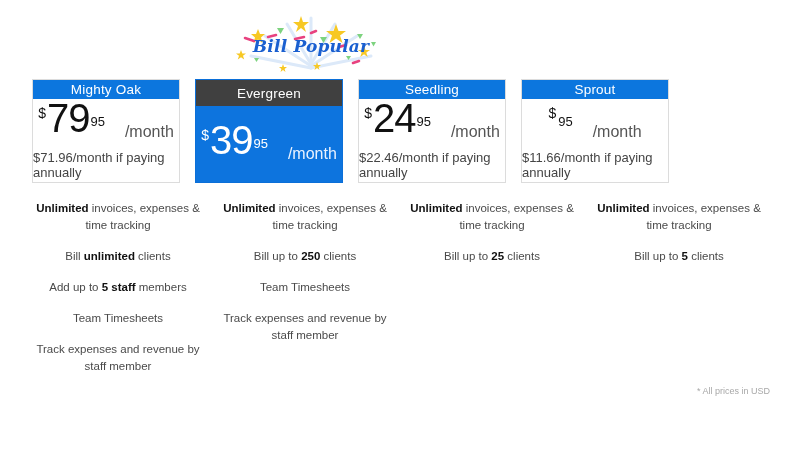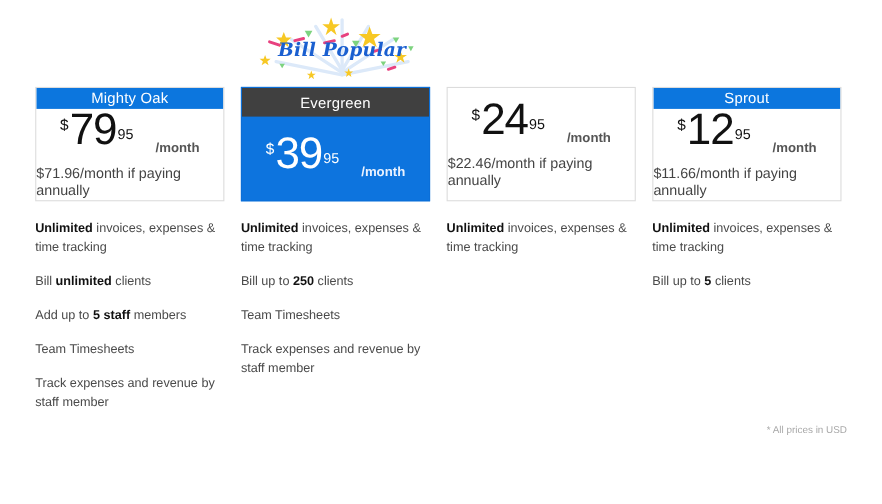--- a/index.html
+++ b/index.html
@@ -29,21 +29,21 @@
     white-space: nowrap;
   }
 
   
   .cards {
     position: absolute; left: 32px; top: 79px;
     width: 738px; height: 104px;
     display: flex; gap: 15px;
   }
   .card {
-    width: 172px; height: 104px;
+    width: 148px; height: 104px;
     border: 1px solid #dcdcdc;
     background: #ffffff;
     display: flex; flex-direction: column;
     overflow: hidden;
   }
   .card.feature { border-color: #0b6fd8; background: #0d74de; }
   .card-head {
     height: 26px; background: #0c76de;
     color: #ffffff; font-size: 13.5px;
     display: flex; align-items: center; justify-content: center;
@@ -67,38 +67,38 @@
   }
   .amt {
     font-size: 40px; font-weight: 300;
     letter-spacing: -1px; line-height: .95;
   }
   .cents {
     font-size: 13px; margin-top: 16px; margin-left: 1px;
     font-weight: 400;
   }
   .per {
-    font-size: 12px; color: #555555;
-    align-self: flex-end; margin-left: 20px; margin-bottom: 3px; font-weight: bold;
+    font-size: 16px; color: #555555;
+    align-self: flex-end; margin-left: 20px; margin-bottom: 3px;
   }
   .card.feature .per { color: #eaf2ff; }
   .annual {
     font-size: 13px; color: #444444; margin-top: 7px;
   }
   .card.feature .annual { color: #ffffff; }
 
   
   .features {
     position: absolute; left: 32px; top: 200px;
     width: 738px; display: flex; gap: 15px;
   }
   .fcol { width: 172px; }
   .fitem {
     font-size: 11.5px; color: #4a4a4a;
-    line-height: 17px; margin-bottom: 14px;
+    line-height: 17px; margin-bottom: 14px; text-align: center;
   }
   .fitem b { color: #111111; font-weight: 700; }
 
   .footnote {
     position: absolute; right: 32px; top: 386px;
     font-size: 9px; color: #a8a8a8;
   }
 </style>
 </head>
 <body>
@@ -171,37 +171,37 @@
         <div class="price-line">
           <span class="cur">$</span>
           <span class="amt">39</span>
           <span class="cents">95</span>
           <span class="per">/month</span>
         </div>
       </div>
     </div>
 
     <div class="card">
+      <div class="card-head">Seedling</div>
       <div class="card-body">
         <div class="price-line">
           <span class="cur">$</span>
           <span class="amt">24</span>
           <span class="cents">95</span>
           <span class="per">/month</span>
         </div>
         <div class="annual">$22.46/month if paying annually</div>
       </div>
     </div>
 
     <div class="card">
       <div class="card-head">Sprout</div>
       <div class="card-body">
         <div class="price-line">
           <span class="cur">$</span>
-          <span class="amt">12</span>
           <span class="cents">95</span>
           <span class="per">/month</span>
         </div>
         <div class="annual">$11.66/month if paying annually</div>
       </div>
     </div>
 
   </div>
 
   <div class="features">
@@ -213,20 +213,21 @@
         <div class="fitem"><span>Track expenses and revenue by staff member</span></div>
       </div>
     <div class="fcol">
         <div class="fitem"><b>Unlimited</b><span> invoices, expenses &amp; time tracking</span></div>
         <div class="fitem"><span>Bill up to </span><b>250</b><span> clients</span></div>
         <div class="fitem"><span>Team Timesheets</span></div>
         <div class="fitem"><span>Track expenses and revenue by staff member</span></div>
       </div>
     <div class="fcol">
         <div class="fitem"><b>Unlimited</b><span> invoices, expenses &amp; time tracking</span></div>
+        <div class="fitem"><span>Bill up to </span><b>25</b><span> clients</span></div>
       </div>
     <div class="fcol">
         <div class="fitem"><b>Unlimited</b><span> invoices, expenses &amp; time tracking</span></div>
         <div class="fitem"><span>Bill up to </span><b>5</b><span> clients</span></div>
       </div>
   </div>
 
   <div class="footnote">* All prices in USD</div>
 
 </div>

